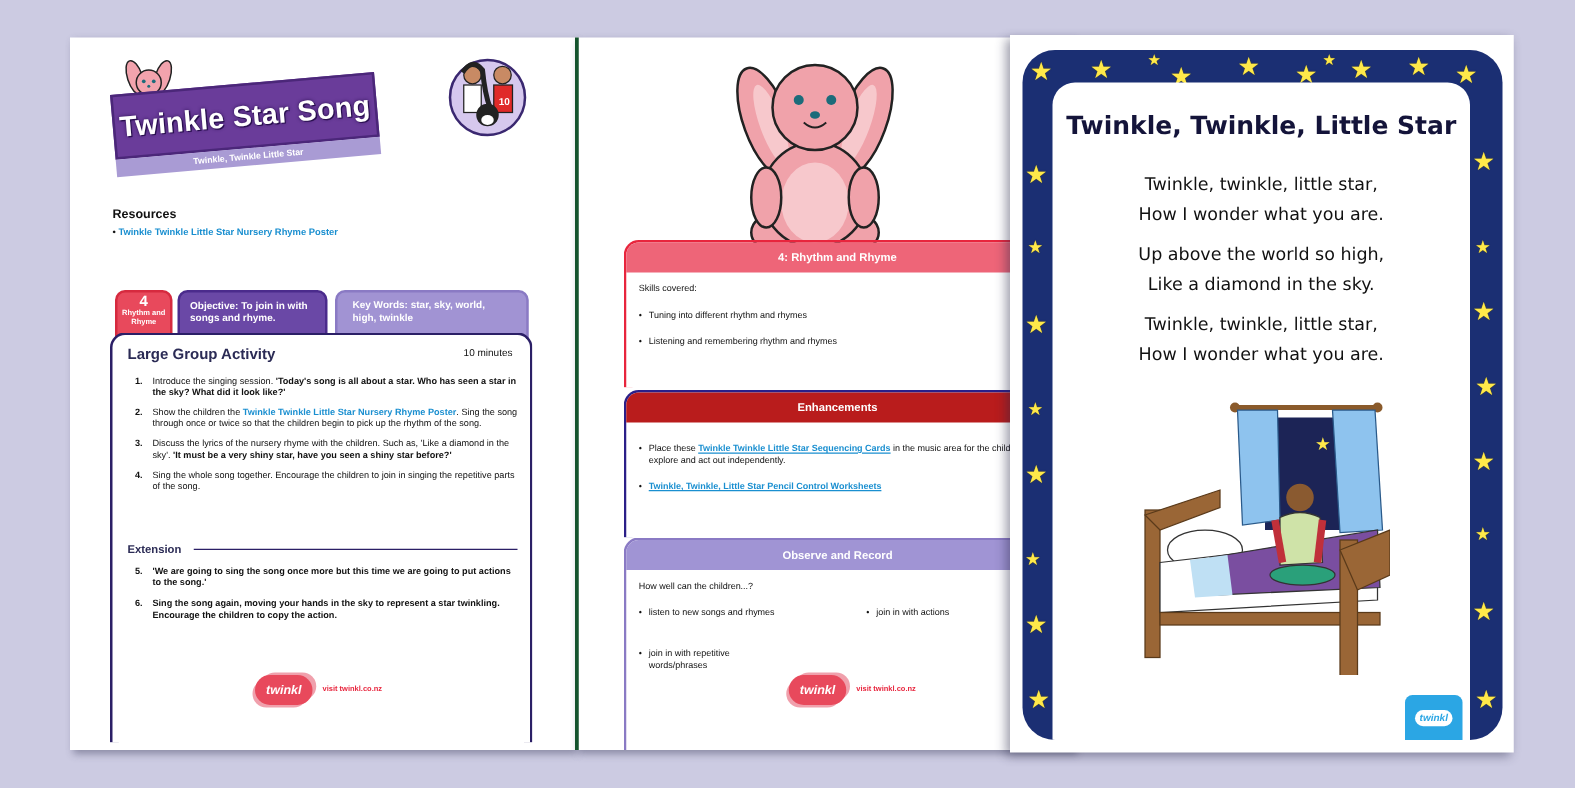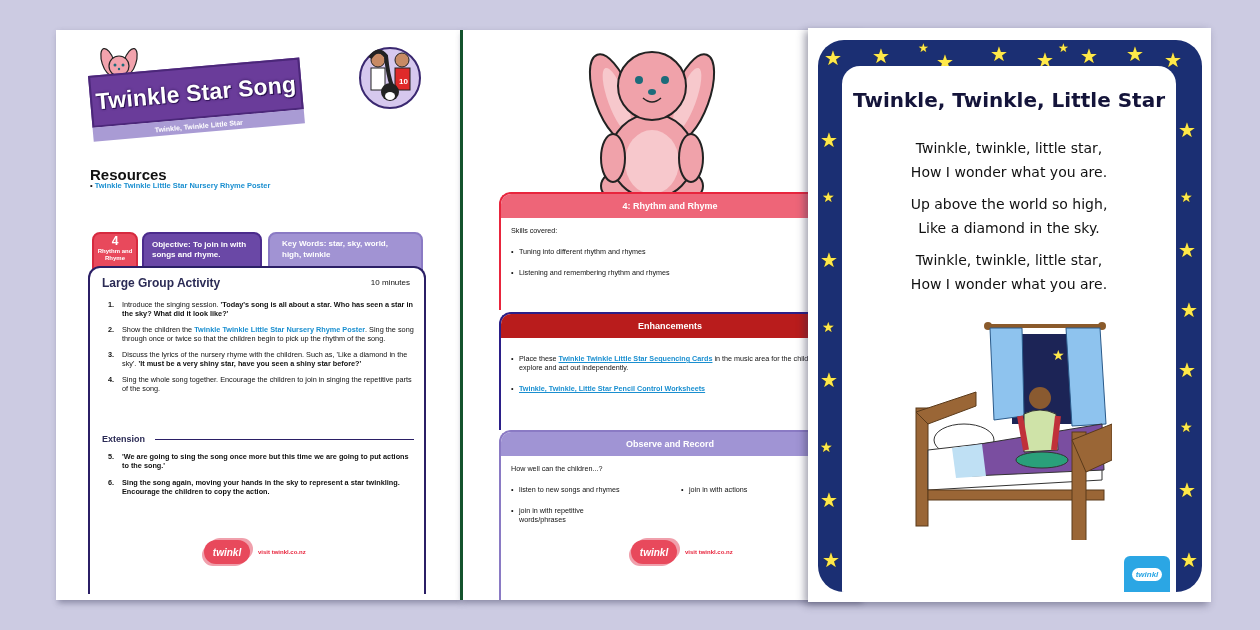--- a/index.html
+++ b/index.html
@@ -14,21 +14,21 @@
 
     
     .title-banner { position: absolute; left: 32px; top: 46px; width: 212px; height: 74px; transform: rotate(-5deg); transform-origin: left top; }
     .title-main { background: #6a3c9a; border: 2px solid #4b2779; height: 52px; display: flex; align-items: center; justify-content: center; }
     .title-main span { color: #fff; font-weight: bold; font-size: 23px; text-shadow: 0 0 3px #2a1050, 1px 1px 0 #2a1050; letter-spacing: 0.2px; }
     .title-sub { background: #a99bd4; height: 14px; display: flex; align-items: center; justify-content: center; }
     .title-sub span { color: #fff; font-size: 7px; font-weight: bold; }
     .bunny-small { position: absolute; left: 40px; top: 16px; width: 46px; height: 42px; }
     .kids-badge { position: absolute; left: 302px; top: 6px; width: 64px; height: 80px; }
 
-    .resources-h { position: absolute; left: 34px; top: 136px; font-size: 15px; font-weight: bold; color: #111; }
+    .resources-h { position: absolute; left: 34px; top: 136px; font-size: 10px; font-weight: bold; color: #111; }
     .resources-link { position: absolute; left: 34px; top: 151px; font-size: 7.5px; font-weight: bold; color: #1a8fd0; }
     .resources-link .dot { color: #111; }
 
     .tab { position: absolute; top: 202px; height: 40px; border-radius: 8px 8px 0 0; color: #fff; font-weight: bold; }
     .tab-num { left: 36px; width: 46px; background: #e8495c; border: 2px solid #d62a3f; text-align: center; }
     .tab-num .n { font-size: 12px; display: block; line-height: 13px; margin-top: 1px; }
     .tab-num .t { font-size: 6px; display: block; line-height: 7px; }
     .tab-obj { left: 86px; width: 120px; background: #6a48a6; border: 2px solid #4b2b8c; padding: 6px 8px; font-size: 8px; line-height: 10px; }
     .tab-key { left: 212px; width: 155px; background: #a193d3; border: 2px solid #8a7ac4; padding: 4px 12px; font-size: 8px; line-height: 11px; }
     .tab-obj b, .tab-key b { font-weight: bold; }
@@ -63,21 +63,21 @@
     .card-body ul { list-style: none; }
     .card-body li { margin-top: 12px; padding-left: 8px; position: relative; }
     .card-body li::before { content: "•"; position: absolute; left: 0; }
     .card-body .lnk { color: #1a8fd0; font-weight: bold; text-decoration: underline; }
     #card-rhythm { top: 162px; height: 118px; border: 2px solid #e8253d; border-bottom: none; border-right: none; }
     #card-rhythm .card-head { background: #ee6578; }
     #card-enh { top: 282px; height: 118px; border: 2px solid #2b1f88; border-right: none; border-bottom: none; }
     #card-enh .card-head { background: #b91c1c; }
     #card-obs { top: 400px; height: 170px; border: 2px solid #8a7ac4; border-right: none; border-bottom: none; }
     #card-obs .card-head { background: #a094d4; }
-    .obs-grid { display: grid; grid-template-columns: 170px 150px; column-gap: 0; }
+    .obs-grid { display: grid; grid-template-columns: 170px 150px; column-gap: 0; gap: 12px; }
     .obs-grid li { margin-top: 12px; }
 
     
     .poster-frame { position: absolute; left: 10px; top: 12px; width: 384px; height: 552px; background: #1b2f73; border-radius: 26px; overflow: hidden; }
     .poster-inner { position: absolute; left: 24px; top: 26px; width: 334px; height: 572px; background: #fff; border-radius: 18px; }
     .poster-title { position: absolute; left: 0; top: 22px; width: 100%; text-align: center; font-size: 20px; font-weight: bold; color: #14143a; font-family: "DejaVu Sans", sans-serif; }
     .verse { position: absolute; left: 0; width: 100%; text-align: center; font-family: "DejaVu Sans", sans-serif; font-size: 14px; color: #111; line-height: 24px; }
     #verse-1 { top: 70px; }
     #verse-2 { top: 126px; }
     #verse-3 { top: 182px; }

